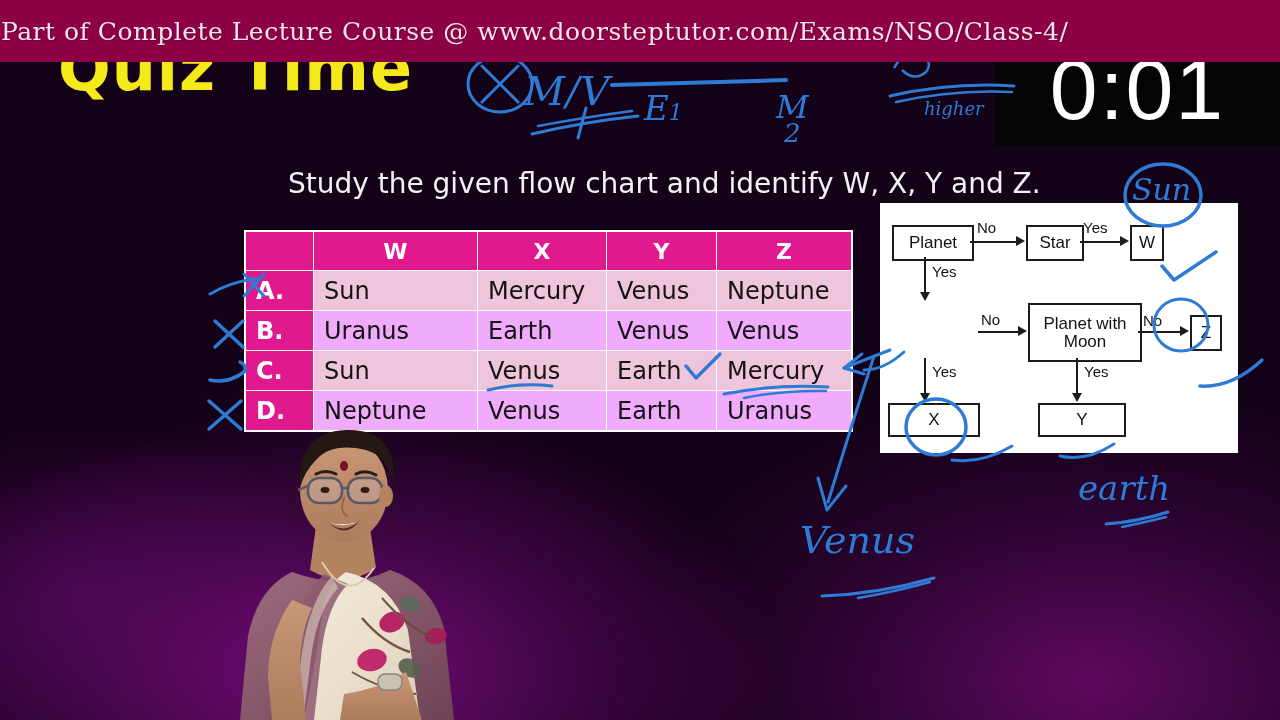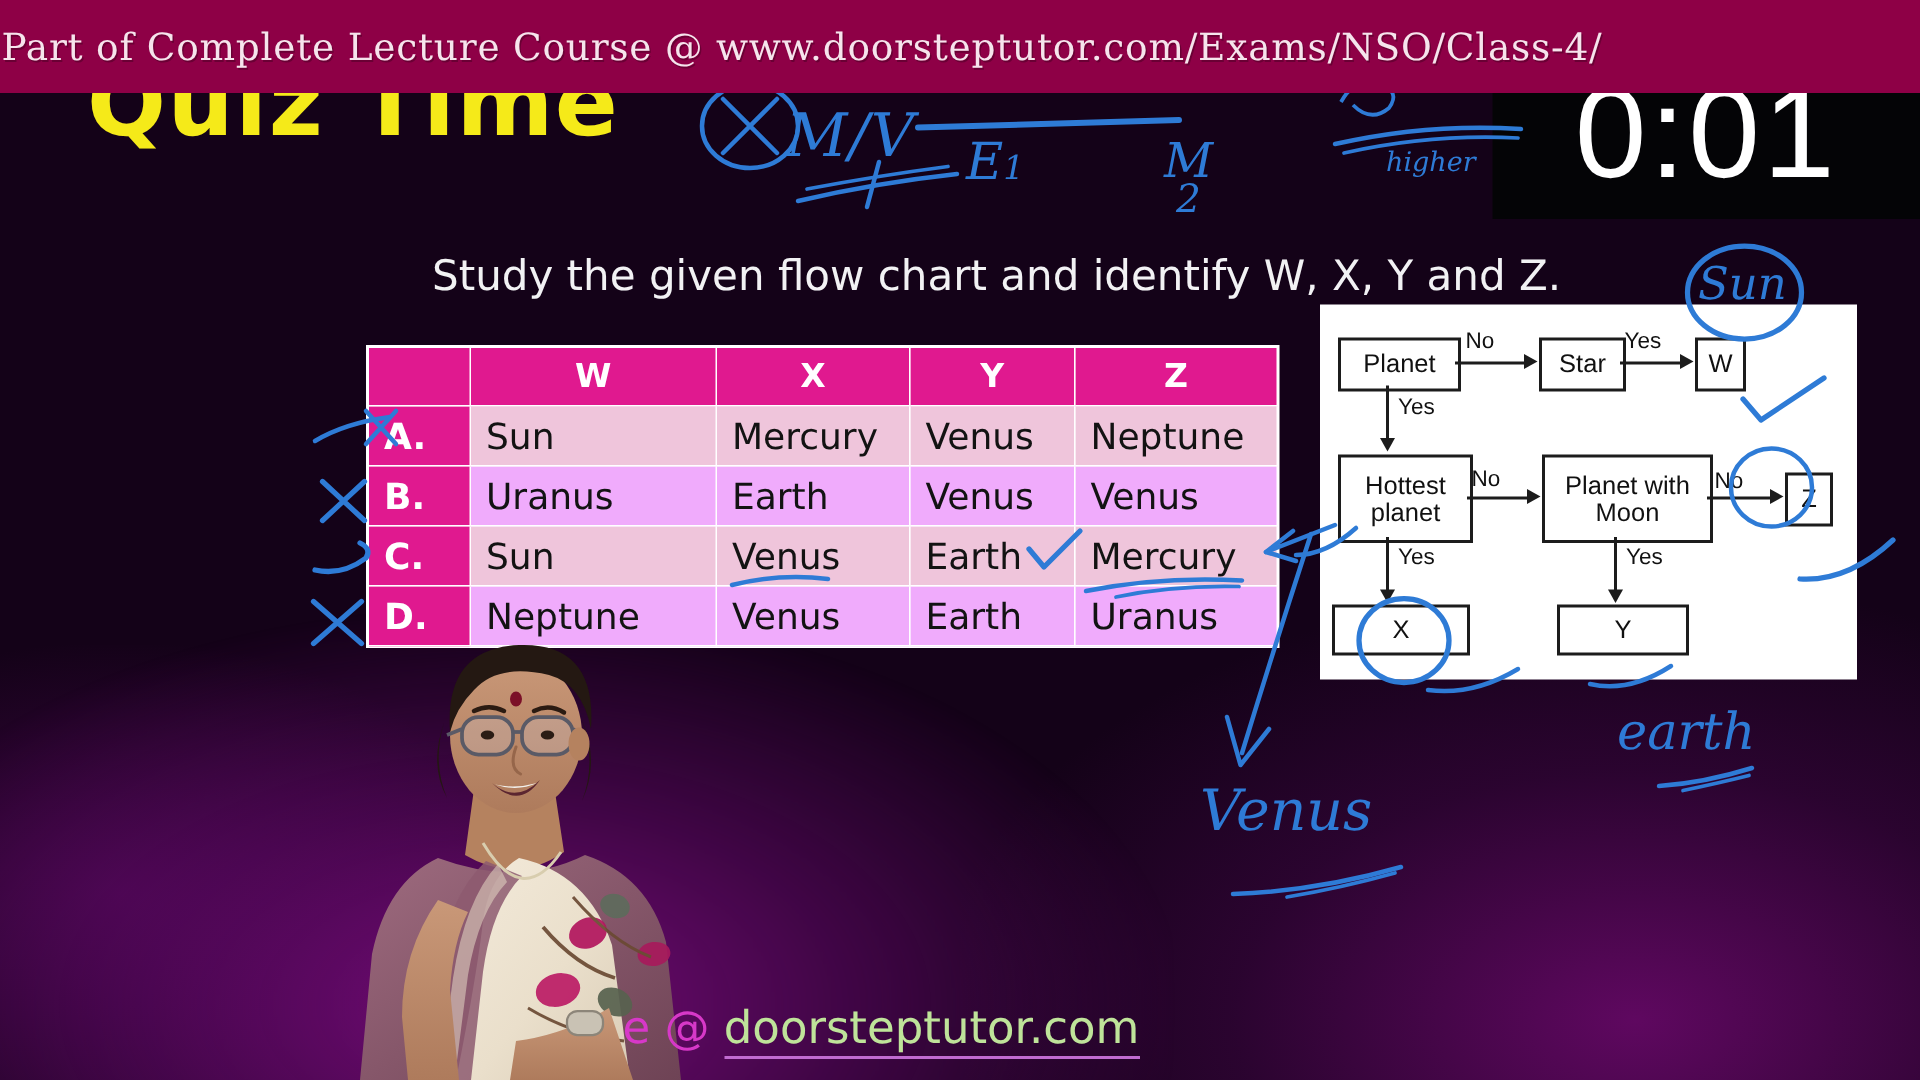--- a/index.html
+++ b/index.html
@@ -227,24 +227,20 @@
     <div class="fc-line" style="left:200px;top:38px;width:42px;height:2px;"></div>
     <div class="arrow-r" style="left:240px;top:33px;"></div>
     <div class="fc-lbl" style="left:203px;top:16px;">Yes</div>
 
     <div class="fc-box" style="left:250px;top:22px;width:30px;height:32px;">W</div>
 
     <div class="fc-line" style="left:44px;top:54px;width:2px;height:37px;"></div>
     <div class="arrow-d" style="left:40px;top:89px;"></div>
     <div class="fc-lbl" style="left:52px;top:60px;">Yes</div>
 
-    <div class="fc-box" style="left:12px;top:100px;width:86px;height:55px;flex-direction:column;">
-      <span>Hottest</span>
-      <span>planet</span>
-    </div>
     <div class="fc-line" style="left:98px;top:128px;width:42px;height:2px;"></div>
     <div class="arrow-r" style="left:138px;top:123px;"></div>
     <div class="fc-lbl" style="left:101px;top:108px;">No</div>
 
     <div class="fc-box" style="left:148px;top:100px;width:110px;height:55px;flex-direction:column;">
       <span>Planet with</span>
       <span>Moon</span>
     </div>
     <div class="fc-line" style="left:258px;top:128px;width:44px;height:2px;"></div>
     <div class="arrow-r" style="left:300px;top:123px;"></div>
@@ -457,17 +453,14 @@
 
       <path d="M148 76 q-5 14 3 18" stroke="#96664A" stroke-width="2" fill="none" stroke-linecap="round"></path>
 
       <path d="M132 100 q16 14 32 -2 q-14 20 -32 2 z" fill="#5C2630"></path>
       <path d="M134 101 q15 5 28 -1 q-14 4 -28 1 z" fill="#F2F0EC"></path>
 
       <ellipse cx="190" cy="74" rx="7" ry="11" fill="#B5825F"></ellipse>
     </g>
   </svg>
 
-  <div class="watermark">
-    <span class="wm-at">e @ </span><span class="wm-link">doorsteptutor.com</span>
-  </div>
 
 </div>
 
 </body></html>

